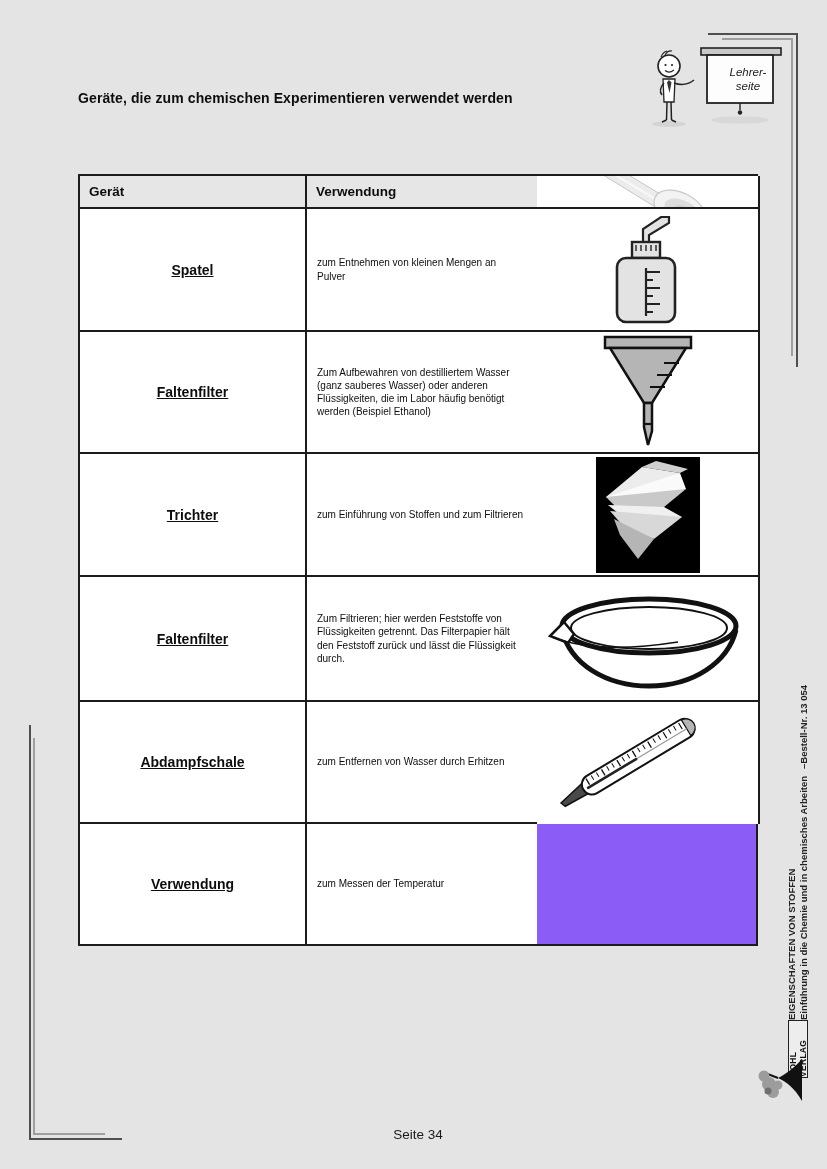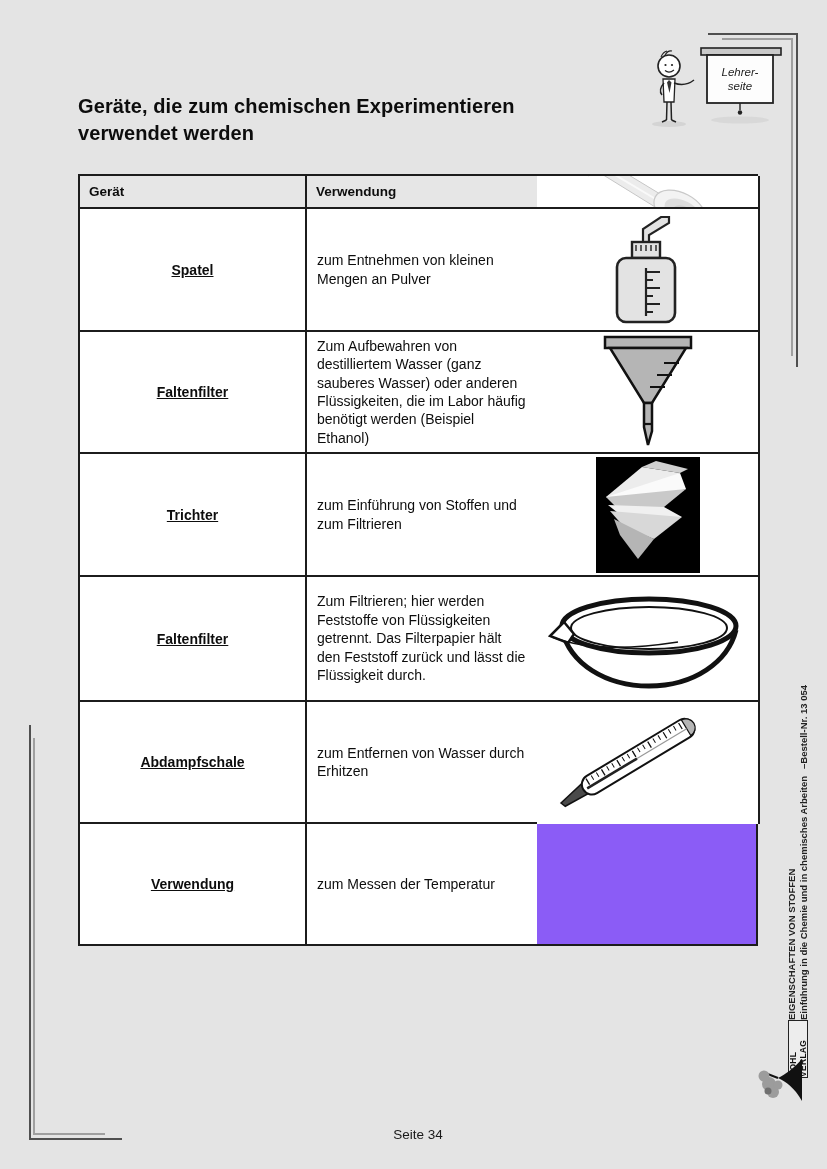--- a/index.html
+++ b/index.html
@@ -13,29 +13,29 @@
   }
   
   .frame{position:absolute;}
   .frame.tr-dark{left:708px;top:33px;width:88px;height:332px;border-top:2px solid #4f4f4f;border-right:2px solid #4f4f4f;}
   .frame.tr-light{left:722px;top:38px;width:69px;height:316px;border-top:2px solid #9f9f9f;border-right:2px solid #9f9f9f;}
   .frame.bl-dark{left:29px;top:725px;width:91px;height:413px;border-left:2px solid #4f4f4f;border-bottom:2px solid #4f4f4f;}
   .frame.bl-light{left:33px;top:738px;width:70px;height:395px;border-left:2px solid #9f9f9f;border-bottom:2px solid #9f9f9f;}
 
   .title{
     position:absolute;left:78px;top:80px;width:440px;
-    font-size:20px;font-weight:bold;line-height:1.35;
+    font-size:14px;font-weight:bold;line-height:1.35;
     letter-spacing:.1px;
   }
 
   
   .badge{position:absolute;left:645px;top:36px;width:150px;height:95px;}
   .badge svg{position:absolute;left:0;top:0;}
   .badge .screen-text{
-    position:absolute;left:62px;top:20px;width:66px;height:46px;
+    position:absolute;left:70px;top:20px;width:66px;height:46px;
     display:flex;flex-direction:column;align-items:center;justify-content:center;
     font-style:italic;font-size:11.5px;line-height:1.25;color:#222;
   }
 
   
   .equip-table{
     position:absolute;left:78px;top:174px;width:680px;
     display:grid;
     grid-template-columns:227px 230px 223px;
     grid-template-rows:33px 123px 122px 123px 125px 122px 120px;
@@ -57,21 +57,21 @@
     font-weight:bold;font-size:13.5px;
   }
   .cell.img{display:flex;align-items:center;justify-content:center;}
   .cell.name{
     display:flex;align-items:center;justify-content:center;
     font-weight:bold;font-size:14px;text-align:center;text-decoration:underline;
   }
   .cell.use{
     display:flex;align-items:center;
     padding:7px 10px;
-    font-size:14px;line-height:1.32;
+    font-size:10px;line-height:1.32;
   }
 
   
   .side-text{
     position:absolute;left:786px;top:1020px;width:400px;
     transform-origin:0 0;transform:rotate(-90deg);
     font-size:9.5px;font-weight:bold;color:#222;
     line-height:1.3;white-space:nowrap;
   }
   .side-text .l2 span{margin-right:0;}

